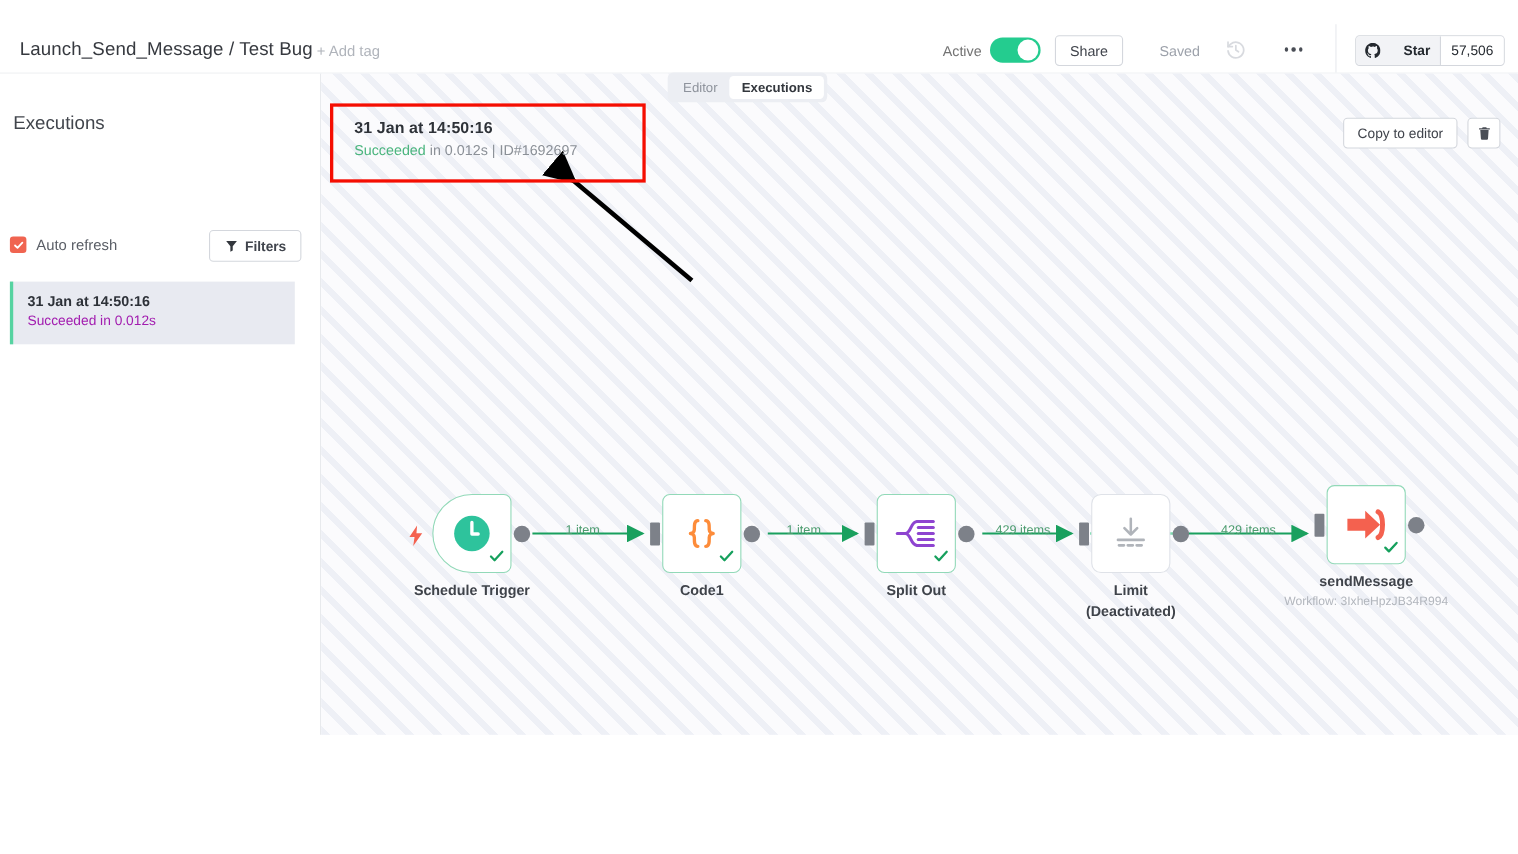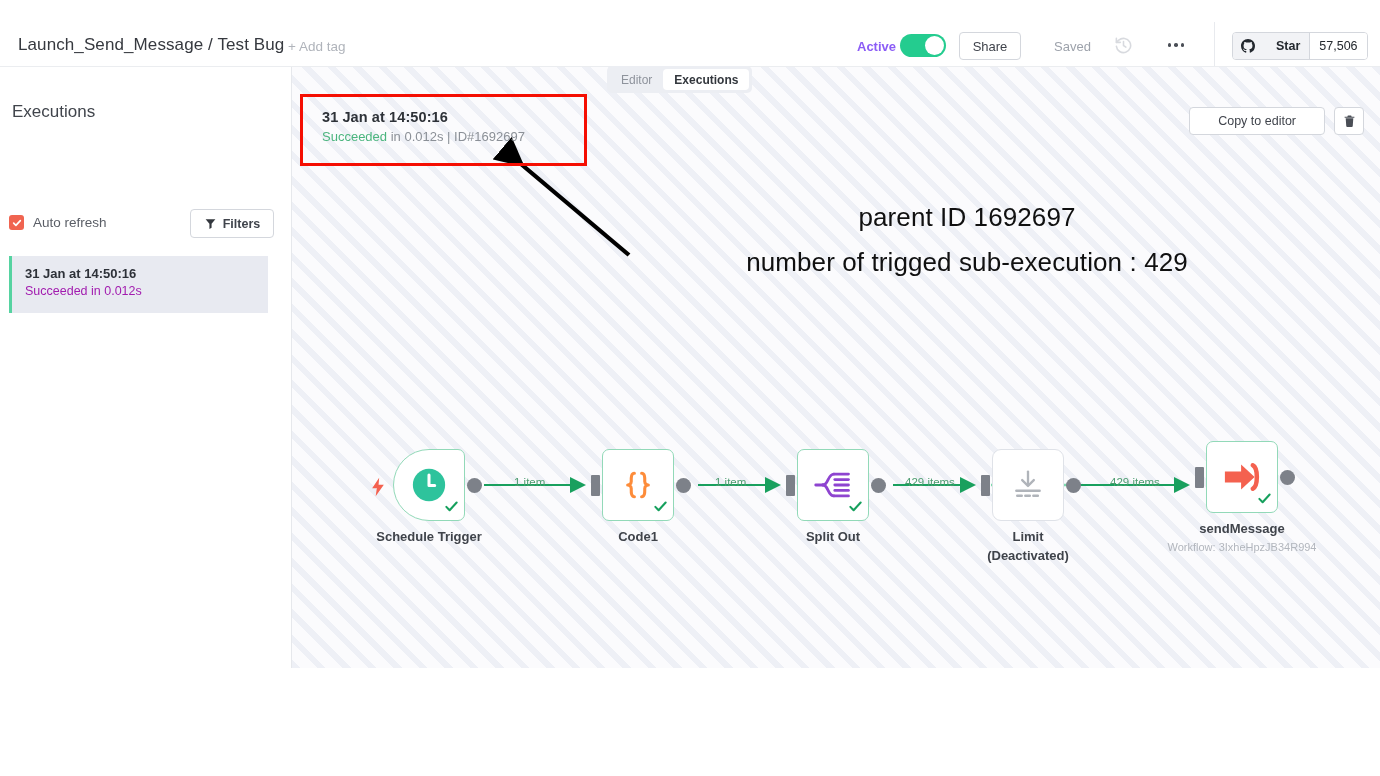--- a/index.html
+++ b/index.html
@@ -19,21 +19,21 @@
   .wf-title {
     position: absolute; left: 18px; top: 35px;
     font-size: 17px; color: #36393f; letter-spacing: .1px;
   }
   .add-tag {
     position: absolute; left: 288px; top: 39px;
     font-size: 13.5px; color: #b0b4bb; cursor: pointer;
   }
   .active-label {
     position: absolute; left: 857px; top: 39px;
-    font-size: 13px; color: #8b5cf6; font-weight: 700;
+    font-size: 13px; color: #737373; font-weight: 400;
   }
   .toggle {
     position: absolute; left: 900px; top: 34px;
     width: 46px; height: 23px; border-radius: 12px; background: #24cc8f;
     cursor: pointer;
   }
   .toggle .knob {
     position: absolute; right: 2px; top: 2px;
     width: 19px; height: 19px; border-radius: 50%; background: #fff;
   }
@@ -154,21 +154,21 @@
   .note {
     position: absolute; left: 330px; top: 128px; width: 690px;
     text-align: center; z-index: 6;
   }
   .note div { font-size: 26px; color: #101010; line-height: 1.72; letter-spacing: .1px; }
 
   .ann-arrow { position: absolute; left: 0; top: 0; width: 1088px; height: 601px; z-index: 5; pointer-events: none; }
 
   .topbar-actions { position: absolute; right: 16px; top: 40px; display: flex; gap: 9px; z-index: 6; }
   .copy-btn {
-    height: 28px; padding: 0 28px; border: 1px solid #d4d7dd; border-radius: 4px;
+    height: 28px; padding: 0 12px; border: 1px solid #d4d7dd; border-radius: 4px;
     background: #fff; font-size: 12.5px; color: #40444c; cursor: pointer;
     display: flex; align-items: center; justify-content: center;
     font-family: "Liberation Sans", sans-serif;
   }
   .trash-btn {
     width: 30px; height: 28px; border: 1px solid #d4d7dd; border-radius: 4px;
     background: #fff; cursor: pointer;
     display: flex; align-items: center; justify-content: center;
   }
 
@@ -305,24 +305,20 @@
 
     <div class="topbar-actions">
       <div class="copy-btn">Copy to editor</div>
       <div class="trash-btn">
         <svg width="13" height="14" viewBox="0 0 24 24" fill="#4a4e56">
           <path d="M9 2h6l1 2h5v2H3V4h5zM5 7h14l-1 14a2 2 0 0 1-2 2H8a2 2 0 0 1-2-2z"></path>
         </svg>
       </div>
     </div>
 
-    <div class="note">
-      <div>parent ID 1692697</div>
-      <div>number of trigged sub-execution : 429</div>
-    </div>
 
     <svg class="ann-arrow">
       <defs>
         <marker id="ahead" markerWidth="7" markerHeight="7" refX="5.2" refY="3.5" orient="auto">
           <path d="M7,0 L7,7 L0,3.5 z" fill="#000"></path>
         </marker>
       </defs>
       <line x1="337" y1="188" x2="216" y2="86" stroke="#000" stroke-width="4.2" marker-end="url(#ahead)"></line>
     </svg>
 

